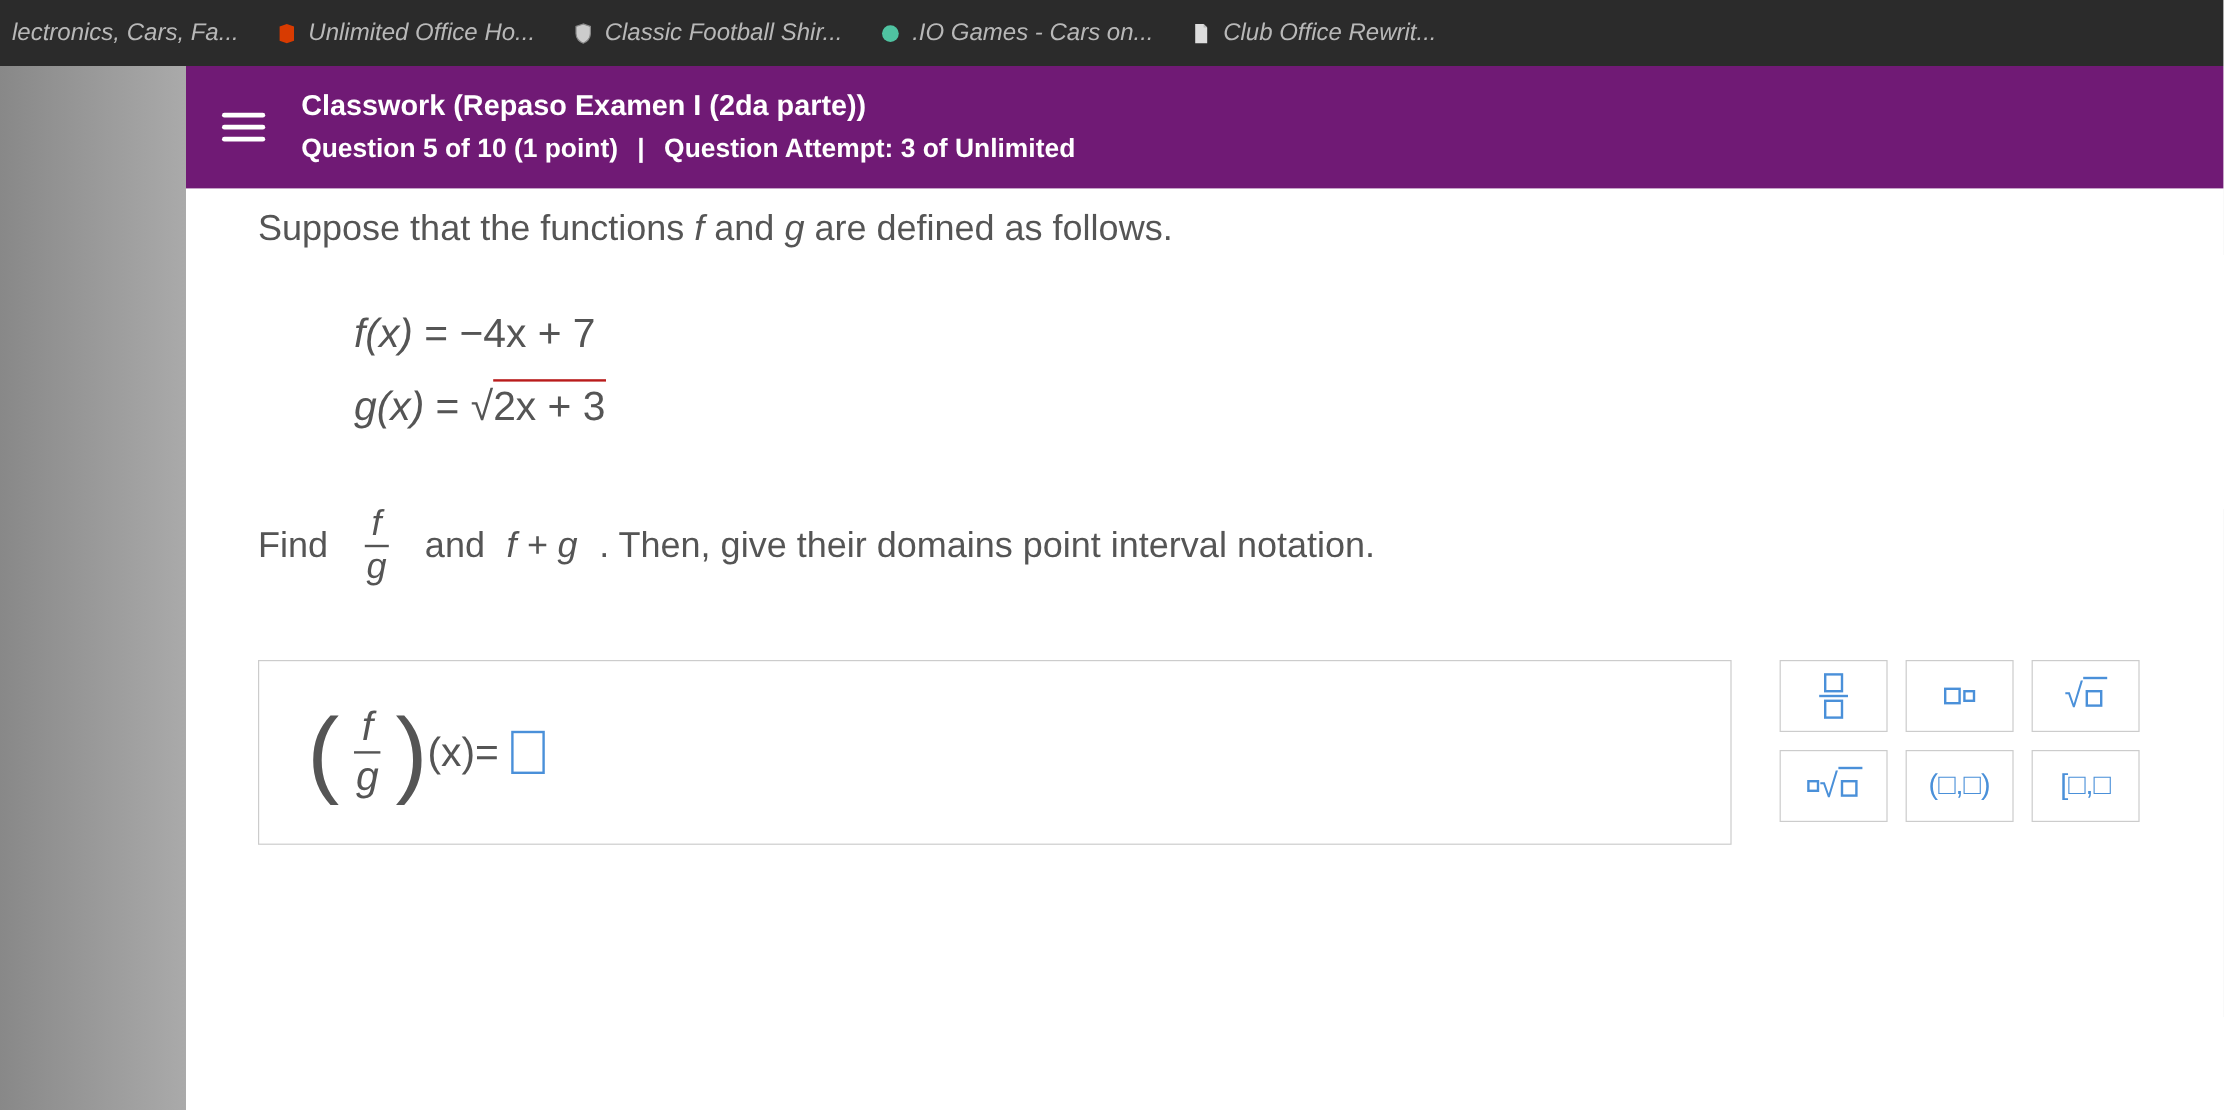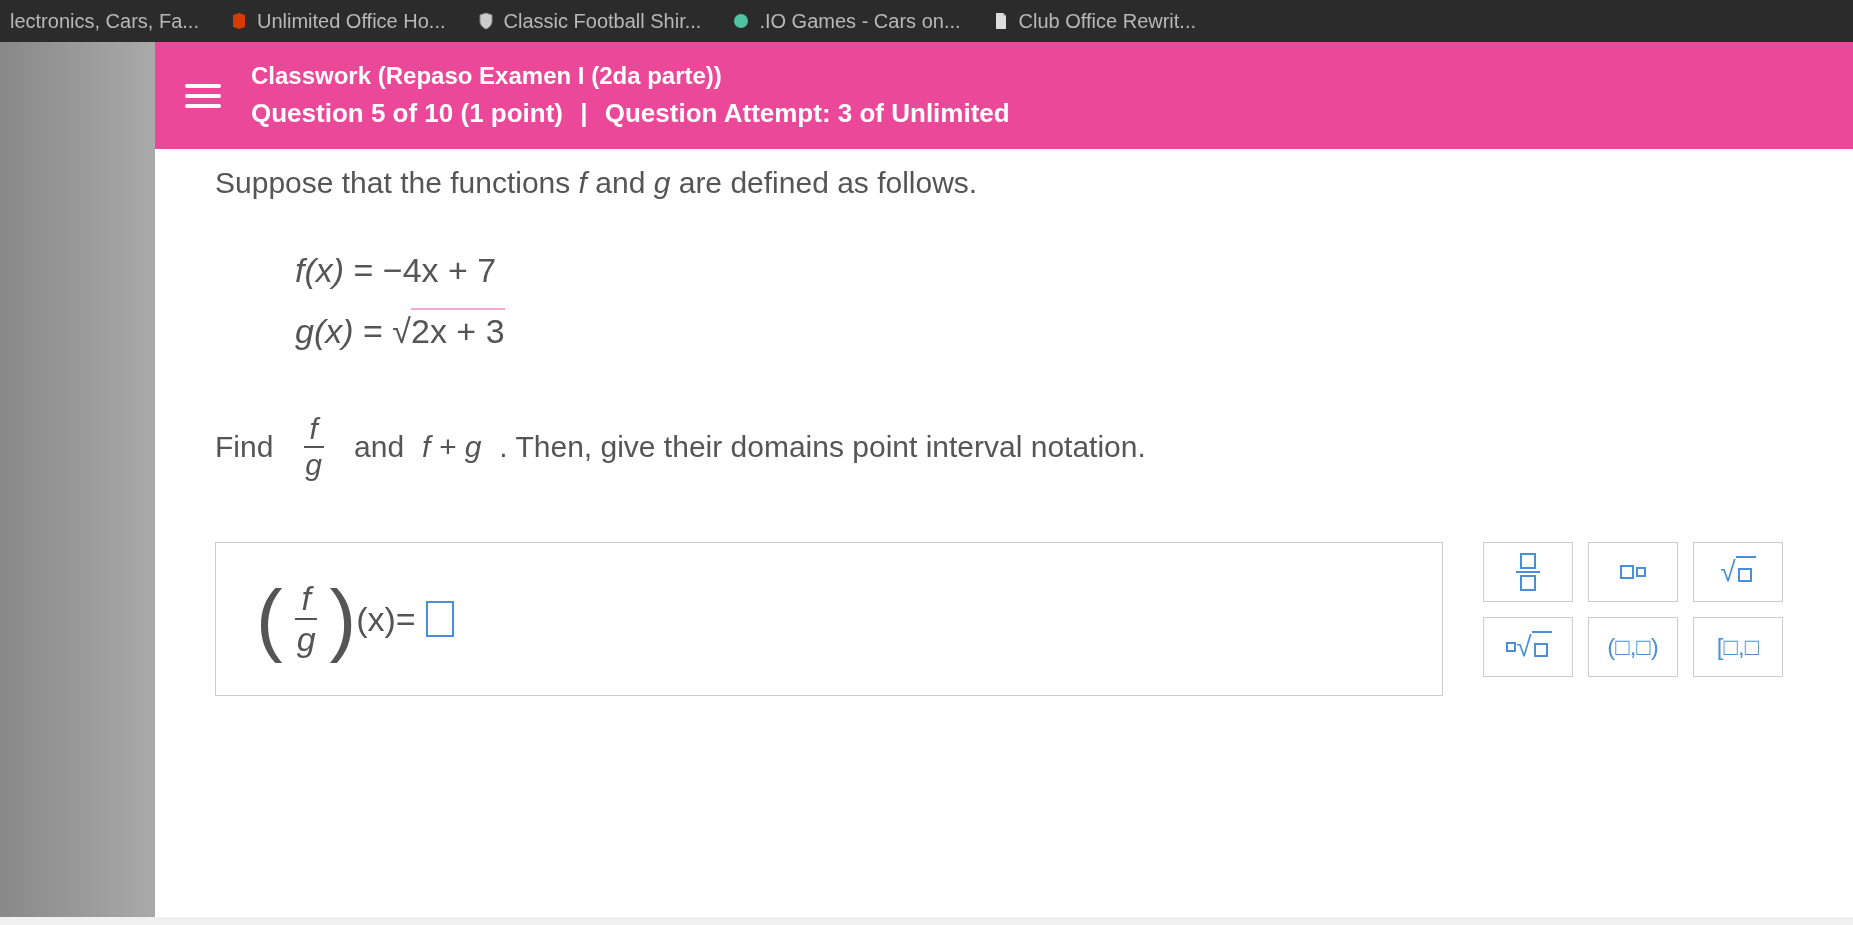--- a/index.html
+++ b/index.html
@@ -9,25 +9,26 @@
     }
     body {
       font-family: Arial, sans-serif;
       background: #f0f0f0;
       width: 1853px;
       height: 925px;
       overflow: hidden;
     }
     .bookmarks-bar {
       background: #2b2b2b;
-      height: 42px;
+      height: 55px;
       display: flex;
       align-items: center;
       padding: 0 10px;
       gap: 30px;
+      font-style: italic;
     }
     .bookmark-item {
       display: flex;
       align-items: center;
       gap: 8px;
       color: #b8b8b8;
       font-size: 20px;
       cursor: pointer;
     }
     .bookmark-icon {
@@ -43,21 +44,21 @@
     }
     .left-strip {
       width: 155px;
       background: linear-gradient(to right, #888, #aaa);
     }
     .content-area {
       flex: 1;
       background: #fff;
     }
     .green-header {
-      background: #ec4899;
+      background: #701a75;
       color: #fff;
       padding: 20px 30px;
       display: flex;
       align-items: center;
       gap: 30px;
     }
     .menu-icon {
       display: flex;
       flex-direction: column;
       gap: 6px;
@@ -72,21 +73,21 @@
     .header-text {
       display: flex;
       flex-direction: column;
       gap: 8px;
     }
     .classwork-title {
       font-size: 24px;
       font-weight: bold;
     }
     .question-info {
-      font-size: 26px;
+      font-size: 22px;
       font-weight: bold;
     }
     .question-body {
       padding: 17px 60px;
       color: #555;
       font-size: 30px;
     }
     .intro-text {
       margin-bottom: 40px;
     }
@@ -267,21 +268,21 @@
     <div class="question-body">
       <div class="intro-text">
         <span>Suppose that the functions </span><i>f</i><span> and </span><i>g</i><span> are defined as follows.</span>
       </div>
 
       <div class="functions-block">
         <div>
           <span>f(x)</span><span style="font-style:normal"> = −4x + 7</span>
         </div>
         <div>
-          <span>g(x)</span><span style="font-style:normal"> = </span><span style="font-style:normal">√</span><span style="border-top:2px solid #f9a8d4; padding-top:2px; font-style:normal">2x + 3</span>
+          <span>g(x)</span><span style="font-style:normal"> = </span><span style="font-style:normal">√</span><span style="border-top:2px solid #b91c1c; padding-top:2px; font-style:normal">2x + 3</span>
         </div>
       </div>
 
       <div class="find-text">
         <span>Find </span>
         <span class="fraction">
           <span class="num">f</span>
           <span class="den">g</span>
         </span>
         <span> and </span>

